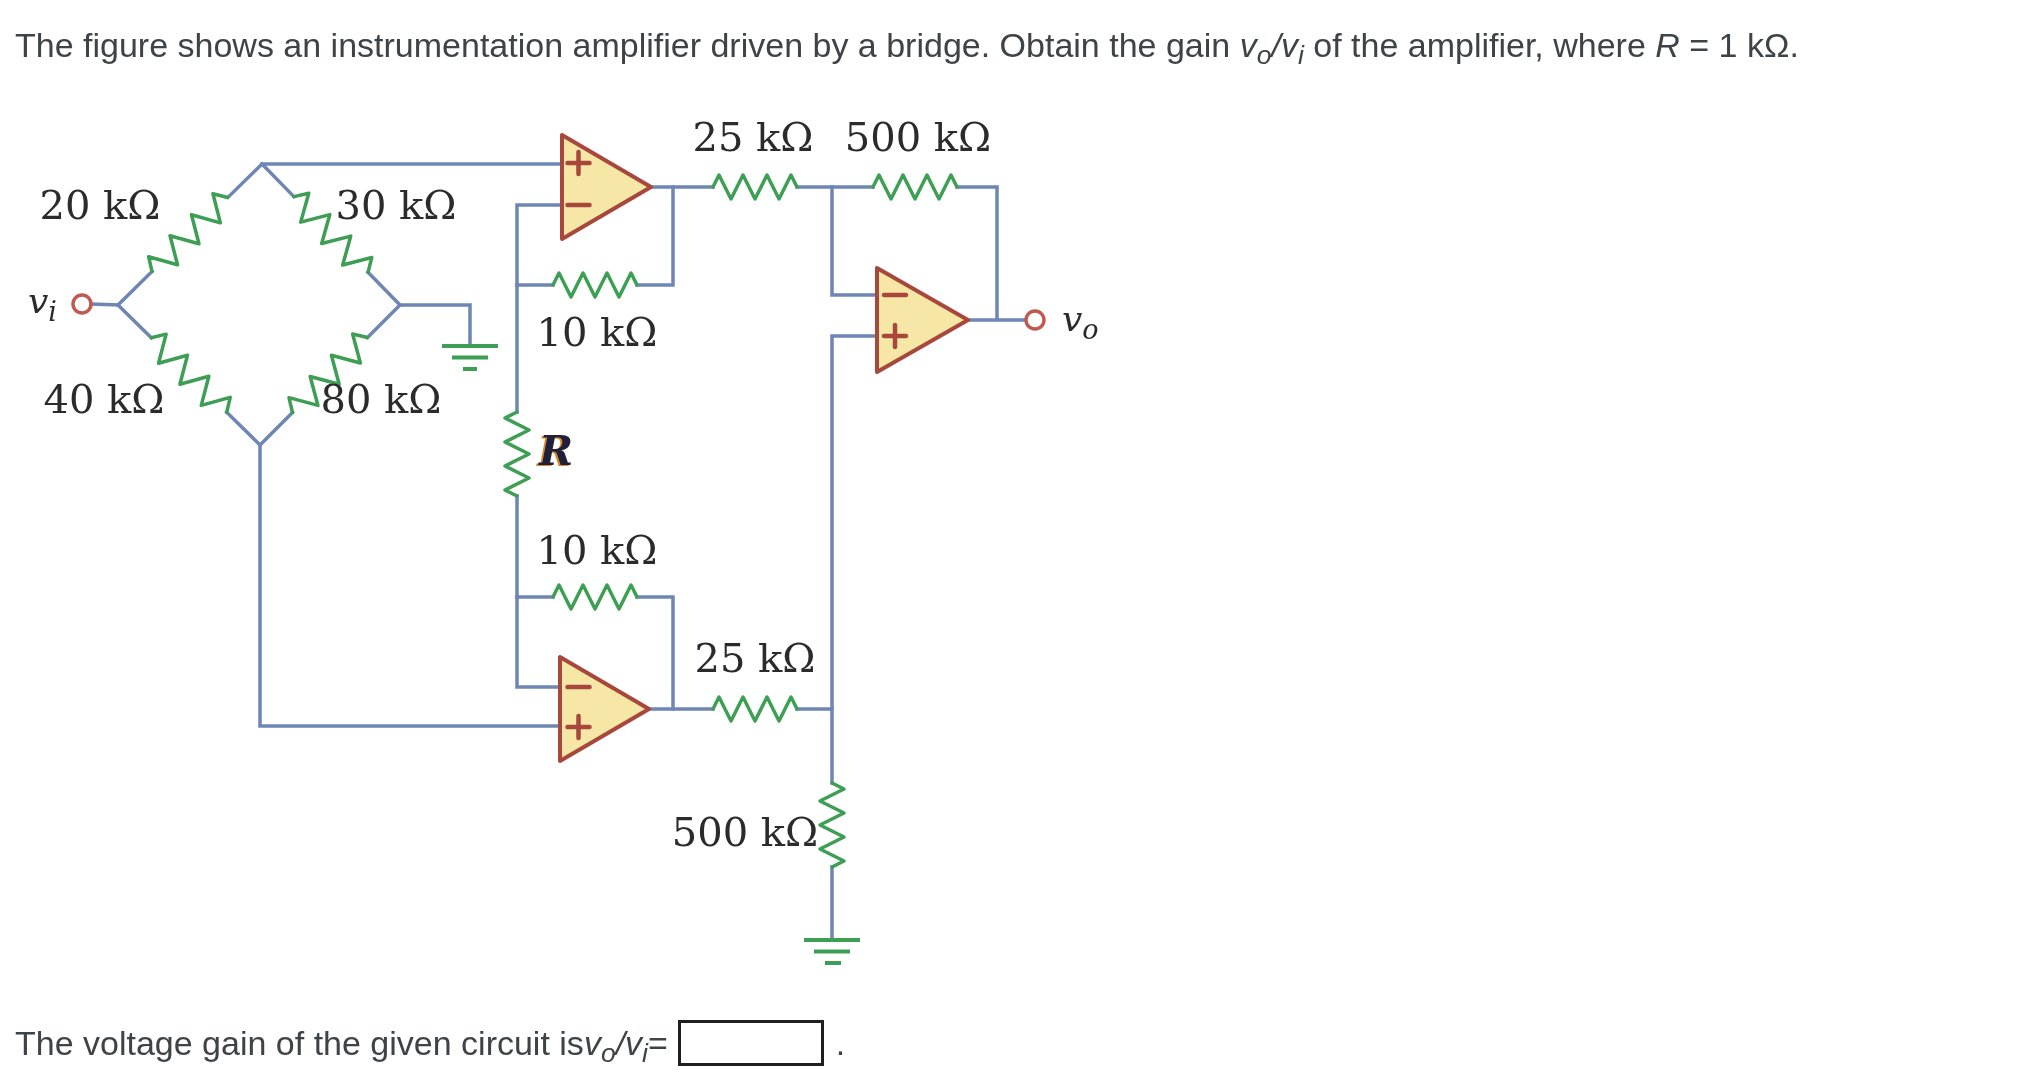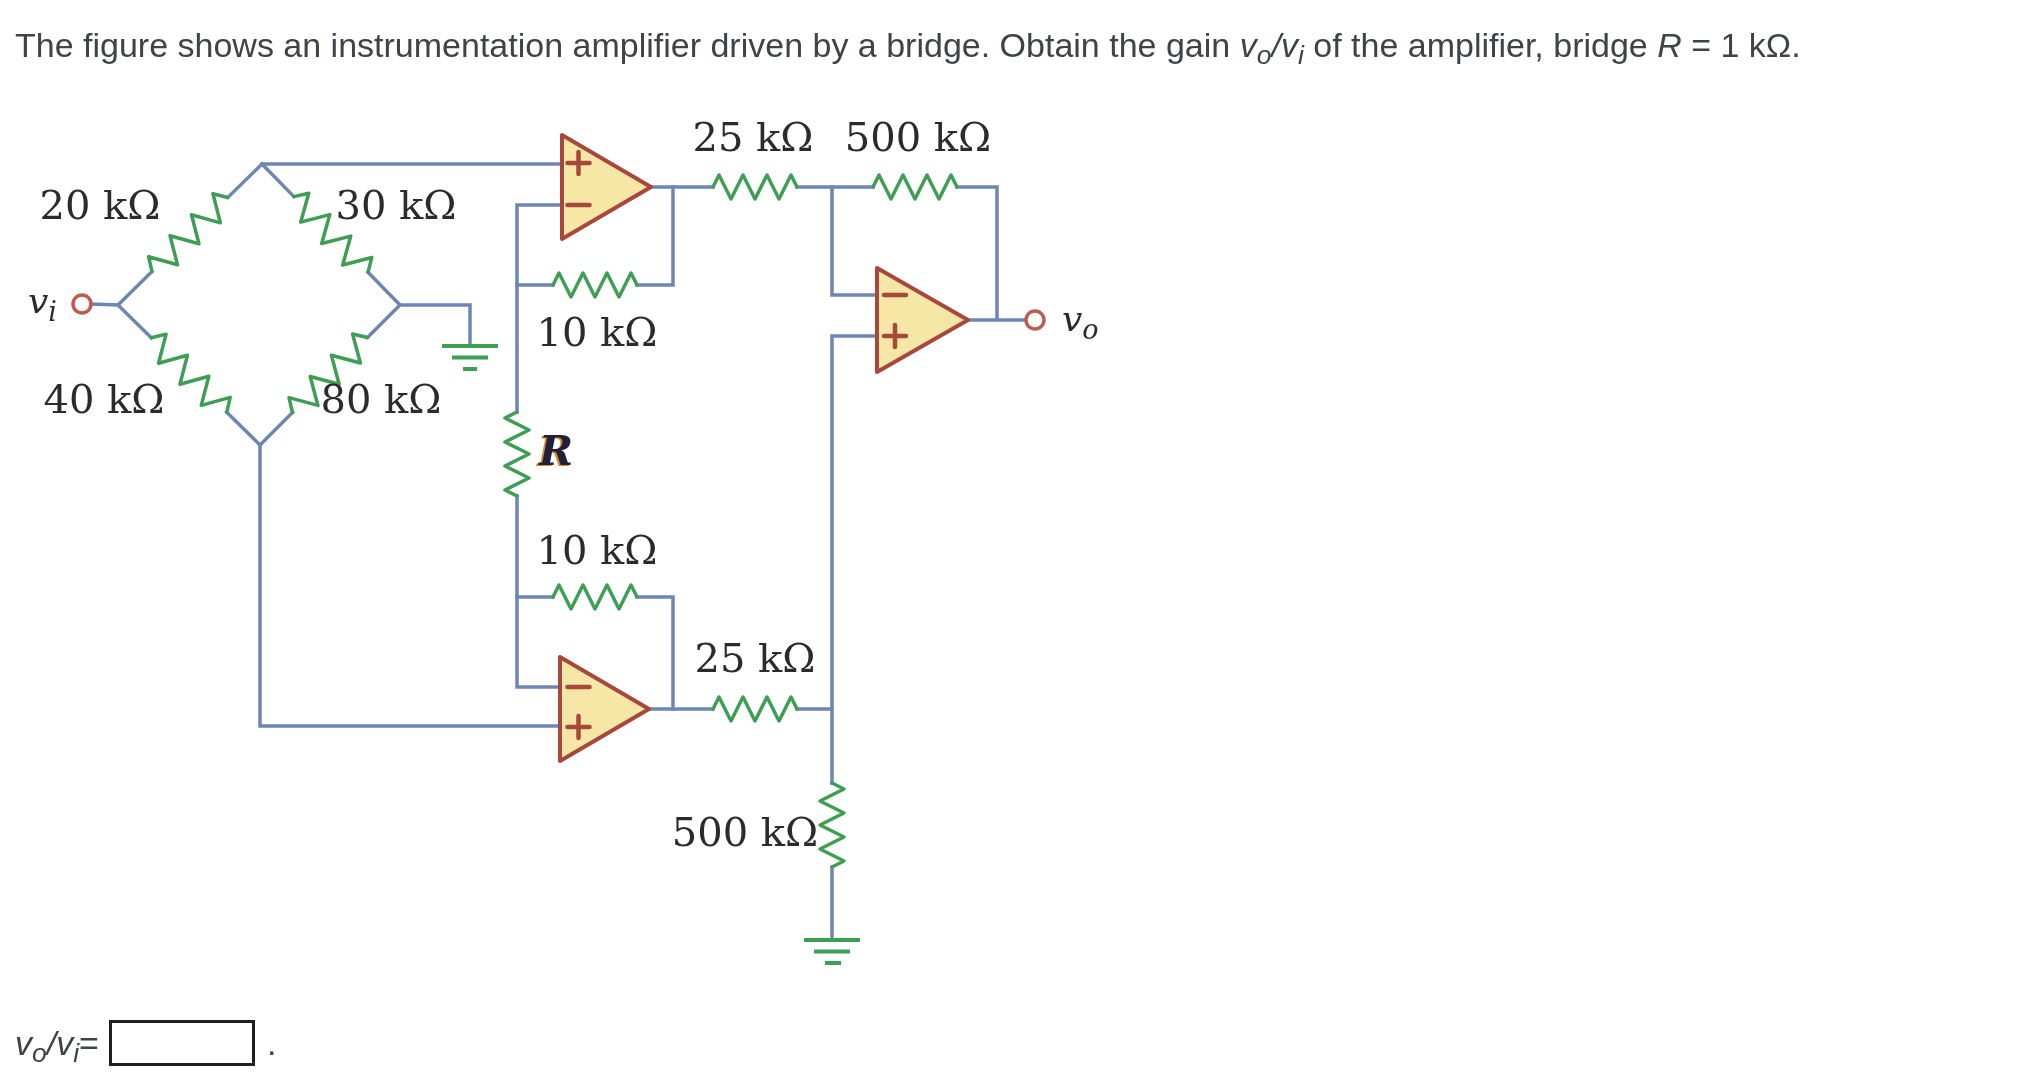--- a/index.html
+++ b/index.html
@@ -37,21 +37,21 @@
   .gain-input{
     width:146px;height:46px;margin-left:10px;margin-right:12px;
     border:3px solid var(--input-border);background:#ffffff;border-radius:0;
     font-size:28px;padding:0 8px;font-family:"Liberation Sans",sans-serif;
   }
 </style>
 </head>
 <body>
 
 <div class="title">
-  <span>The figure shows an instrumentation amplifier driven by a bridge. Obtain the gain </span><i><span>v</span><sub class="mi">o</sub><span>/</span><span>v</span><sub class="mi">i</sub></i><span> of the amplifier, bridge </span><i>R</i><span> = 1 kΩ.</span>
+  <span>The figure shows an instrumentation amplifier driven by a bridge. Obtain the gain </span><i><span>v</span><sub class="mi">o</sub><span>/</span><span>v</span><sub class="mi">i</sub></i><span> of the amplifier, where </span><i>R</i><span> = 1 kΩ.</span>
 </div>
 
 <svg class="circuit-svg" viewBox="0 0 2037 1073" aria-label="instrumentation amplifier circuit">
   <defs>
     <path id="zz84" d="M0 0l6 -12l12 24l12 -24l12 24l12 -24l12 24l12 -24l6 12"></path>
     <path id="zz106" d="M0 0l8 -13l15 26l15 -26l15 26l15 -26l15 26l15 -26l8 13"></path>
   </defs>
 
   <g stroke="var(--wire)" stroke-width="3.5" fill="none" stroke-linecap="square">
     <path d="M91 304 L118 305"></path>
@@ -116,18 +116,19 @@
     <text x="597" y="564" text-anchor="middle">10 kΩ</text>
     <text x="755" y="672" text-anchor="middle">25 kΩ</text>
     <text x="745" y="846" text-anchor="middle">500 kΩ</text>
     <text class="term" x="28" y="313"><tspan>v</tspan><tspan class="sub" dy="8">i</tspan></text>
     <text class="term" x="1062" y="331"><tspan>v</tspan><tspan class="sub" dy="8">o</tspan></text>
   </g>
 </svg>
 
 <div class="answer-line">
   <div class="row">
+    <span>The voltage gain of the given circuit is </span>
       <i><span>v</span><sub class="mi">o</sub><span>/</span><span>v</span><sub class="mi">i</sub></i>
       <span>=</span>
     <input class="gain-input" type="text" value="" style="">
     <span>.</span>
   </div>
 </div>
 
 </body></html>

